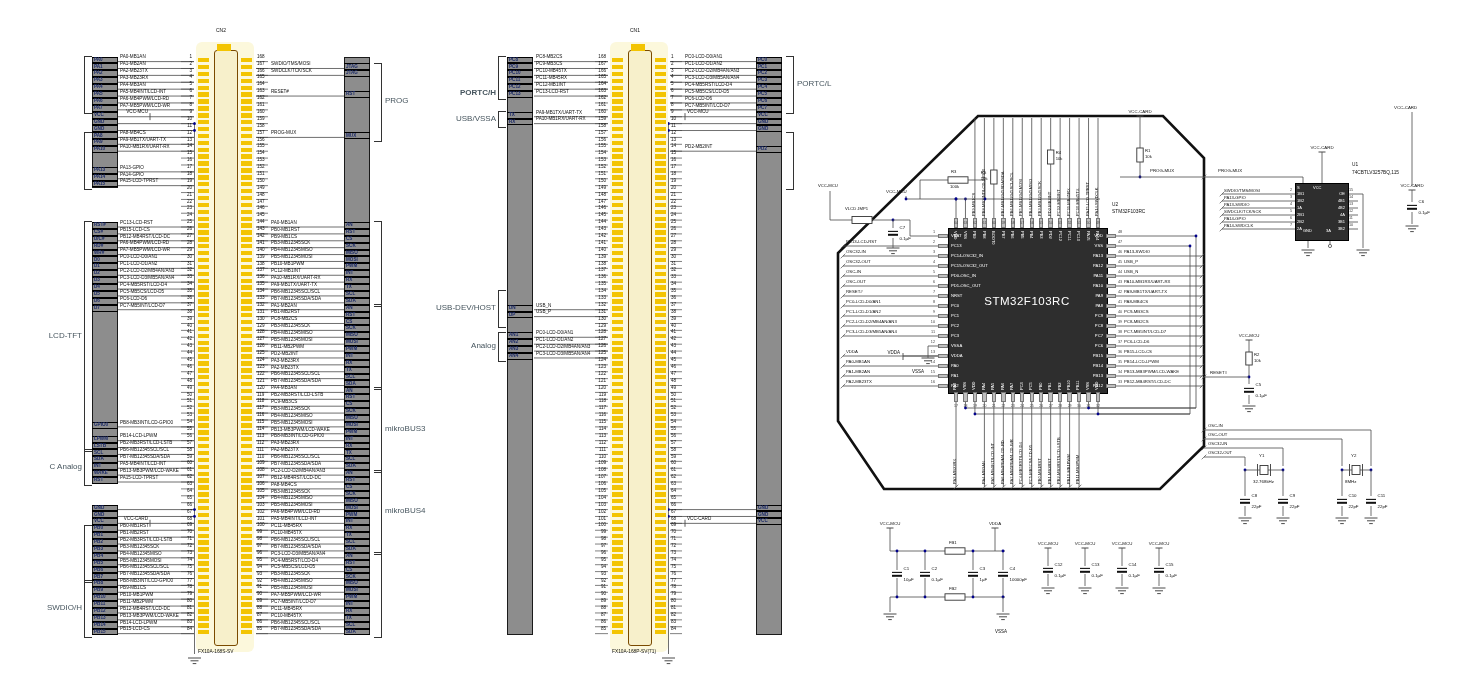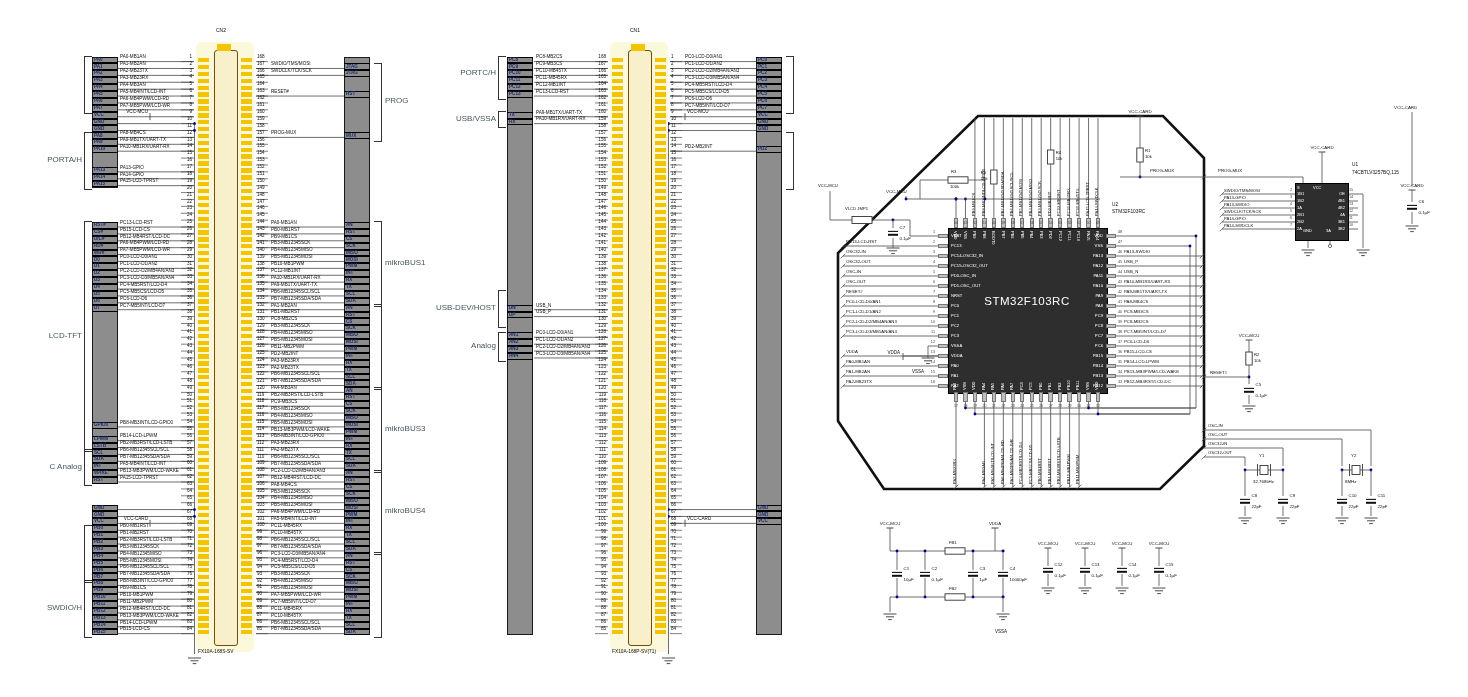--- a/index.html
+++ b/index.html
@@ -1293,32 +1293,30 @@
     <div class="cell" style="left: 344px; top: 607.91px; width: 26px; height: 6.9px; color: rgb(27, 42, 104);">RX</div>
     <div class="t" style="left: 271px; top: 606.76px; font-size: 4.6px;">PC11-MB45RX</div>
     <div class="cell" style="left: 344px; top: 614.802px; width: 26px; height: 6.9px; color: rgb(27, 42, 104);">TX</div>
     <div class="t" style="left: 271px; top: 613.652px; font-size: 4.6px;">PC10-MB45TX</div>
     <div class="cell" style="left: 344px; top: 621.694px; width: 26px; height: 6.9px; color: rgb(27, 42, 104);">SCL</div>
     <div class="t" style="left: 271px; top: 620.544px; font-size: 4.6px;">PB6-MB12345SCL/SCL</div>
     <div class="cell" style="left: 344px; top: 628.586px; width: 26px; height: 6.9px; color: rgb(27, 42, 104);">SDA</div>
     <div class="t" style="left: 271px; top: 627.436px; font-size: 4.6px;">PB7-MB12345SDA/SDA</div>
     <div class="brkL" style="left: 84px; top: 56px; width: 7px; height: 56.244px;"></div>
     <div class="brkL" style="left: 84px; top: 131.812px; width: 7px; height: 56.244px;"></div>
-    <div class="grp" style="left: 8px; top: 131.812px; width: 74px; height: 56.244px; justify-content: flex-end;">PORTA/H</div>
     <div class="brkL" style="left: 84px; top: 221.408px; width: 7px; height: 228.544px;"></div>
     <div class="grp" style="left: 8px; top: 221.408px; width: 74px; height: 228.544px; justify-content: flex-end;">LCD-TFT</div>
     <div class="brkL" style="left: 84px; top: 448.844px; width: 7px; height: 35.568px;"></div>
     <div class="grp" style="left: 8px; top: 448.844px; width: 74px; height: 35.568px; justify-content: flex-end;">C Analog</div>
     <div class="brkL" style="left: 84px; top: 524.656px; width: 7px; height: 56.244px;"></div>
     <div class="brkL" style="left: 84px; top: 579.792px; width: 7px; height: 56.244px;"></div>
     <div class="grp" style="left: 8px; top: 579.792px; width: 74px; height: 56.244px; justify-content: flex-end;">SWDIO/H</div>
     <div class="brkR" style="left: 374px; top: 62.892px; width: 7px; height: 76.92px;"></div>
     <div class="grp" style="left: 385px; top: 62.892px; width: 80px; height: 76.92px;">PROG</div>
     <div class="brkR" style="left: 374px; top: 221.408px; width: 7px; height: 83.812px;"></div>
-    <div class="grp" style="left: 385px; top: 221.408px; width: 80px; height: 83.812px;">mikroBUS1</div>
     <div class="brkR" style="left: 374px; top: 304.112px; width: 7px; height: 83.812px;"></div>
     <div class="brkR" style="left: 374px; top: 386.816px; width: 7px; height: 83.812px;"></div>
     <div class="grp" style="left: 385px; top: 386.816px; width: 80px; height: 83.812px;">mikroBUS3</div>
     <div class="brkR" style="left: 374px; top: 469.52px; width: 7px; height: 83.812px;"></div>
     <div class="grp" style="left: 385px; top: 469.52px; width: 80px; height: 83.812px;">mikroBUS4</div>
     <div class="brkR" style="left: 374px; top: 552.224px; width: 7px; height: 83.812px;"></div>
     <div class="t" style="left: 104px; top: 110.336px; font-size: 4.6px; width: 44px; text-align: right;">VCC-MCU</div>
     <div class="t" style="left: 104px; top: 516.964px; font-size: 4.6px; width: 44px; text-align: right;">VCC-CARD</div>
     <div class="strip" style="left: 507px; top: 56.55px; width: 26px; height: 578.936px;"></div>
     <div class="strip" style="left: 756px; top: 56.55px; width: 26px; height: 578.936px;"></div>
@@ -1541,28 +1539,29 @@
     <div class="t" style="left: 685px; top: 103.644px; font-size: 4.6px;">PC7-MB5INT/LCD-D7</div>
     <div class="cell" style="left: 756px; top: 111.686px; width: 26px; height: 6.9px; color: rgb(27, 42, 104);">VCC</div>
     <div class="cell" style="left: 756px; top: 118.578px; width: 26px; height: 6.9px; color: rgb(27, 42, 104);">GND</div>
     <div class="cell" style="left: 756px; top: 125.47px; width: 26px; height: 6.9px; color: rgb(27, 42, 104);">GND</div>
     <div class="cell" style="left: 756px; top: 146.146px; width: 26px; height: 6.9px; color: rgb(27, 42, 104);">PD2</div>
     <div class="t" style="left: 685px; top: 144.996px; font-size: 4.6px;">PD2-MB2INT</div>
     <div class="cell" style="left: 756px; top: 504.53px; width: 26px; height: 6.9px; color: rgb(27, 42, 104);">GND</div>
     <div class="cell" style="left: 756px; top: 511.422px; width: 26px; height: 6.9px; color: rgb(27, 42, 104);">GND</div>
     <div class="cell" style="left: 756px; top: 518.314px; width: 26px; height: 6.9px; color: rgb(27, 42, 104);">VCC</div>
     <div class="brkL" style="left: 498px; top: 56px; width: 7px; height: 42.46px;"></div>
-    <div class="grp" style="left: 418px; top: 52px; width: 78px; height: 42.46px; justify-content: flex-end;">PORTC/H</div>
+    <div class="grp" style="left: 418px; top: 72px; width: 78px; height: 42.46px; justify-content: flex-end; font-weight: bold;">PORTC/H</div>
     <div class="brkL" style="left: 498px; top: 111.136px; width: 7px; height: 14.892px;"></div>
     <div class="grp" style="left: 418px; top: 111.136px; width: 78px; height: 14.892px; justify-content: flex-end;">USB/VSSA</div>
     <div class="brkL" style="left: 498px; top: 290.328px; width: 7px; height: 35.568px;"></div>
     <div class="grp" style="left: 418px; top: 290.328px; width: 78px; height: 35.568px; justify-content: flex-end;">USB-DEV/HOST</div>
     <div class="brkL" style="left: 498px; top: 331.68px; width: 7px; height: 28.676px;"></div>
     <div class="grp" style="left: 418px; top: 331.68px; width: 78px; height: 28.676px; justify-content: flex-end;">Analog</div>
     <div class="brkR" style="left: 786px; top: 56px; width: 7px; height: 56.244px;"></div>
+    <div class="grp" style="left: 797px; top: 56px; width: 80px; height: 56.244px;">PORTC/L</div>
     <div class="brkR" style="left: 786px; top: 131.812px; width: 7px; height: 56.244px;"></div>
     <div class="t" style="left: 687px; top: 110.336px; font-size: 4.6px;">VCC-MCU</div>
     <div class="t" style="left: 687px; top: 516.964px; font-size: 4.6px;">VCC-CARD</div>
     <div class="chip" style="left: 948px; top: 228px; width: 158px; height: 164px;"></div>
     <div class="stub" style="left: 938px; top: 233.8px; width: 10px; height: 4.4px;"></div>
     <div class="t" style="left: 922px; top: 230.6px; font-size: 3.8px; width: 13px; text-align: right; color: rgb(68, 68, 68);">1</div>
     <div class="t" style="left: 951px; top: 233.7px; font-size: 4.2px; color: rgb(255, 255, 255);">VBAT</div>
     <div class="stub" style="left: 938px; top: 243.8px; width: 10px; height: 4.4px;"></div>
     <div class="t" style="left: 922px; top: 240.6px; font-size: 3.8px; width: 13px; text-align: right; color: rgb(68, 68, 68);">2</div>
     <div class="t" style="left: 951px; top: 243.7px; font-size: 4.2px; color: rgb(255, 255, 255);">PC13</div>

